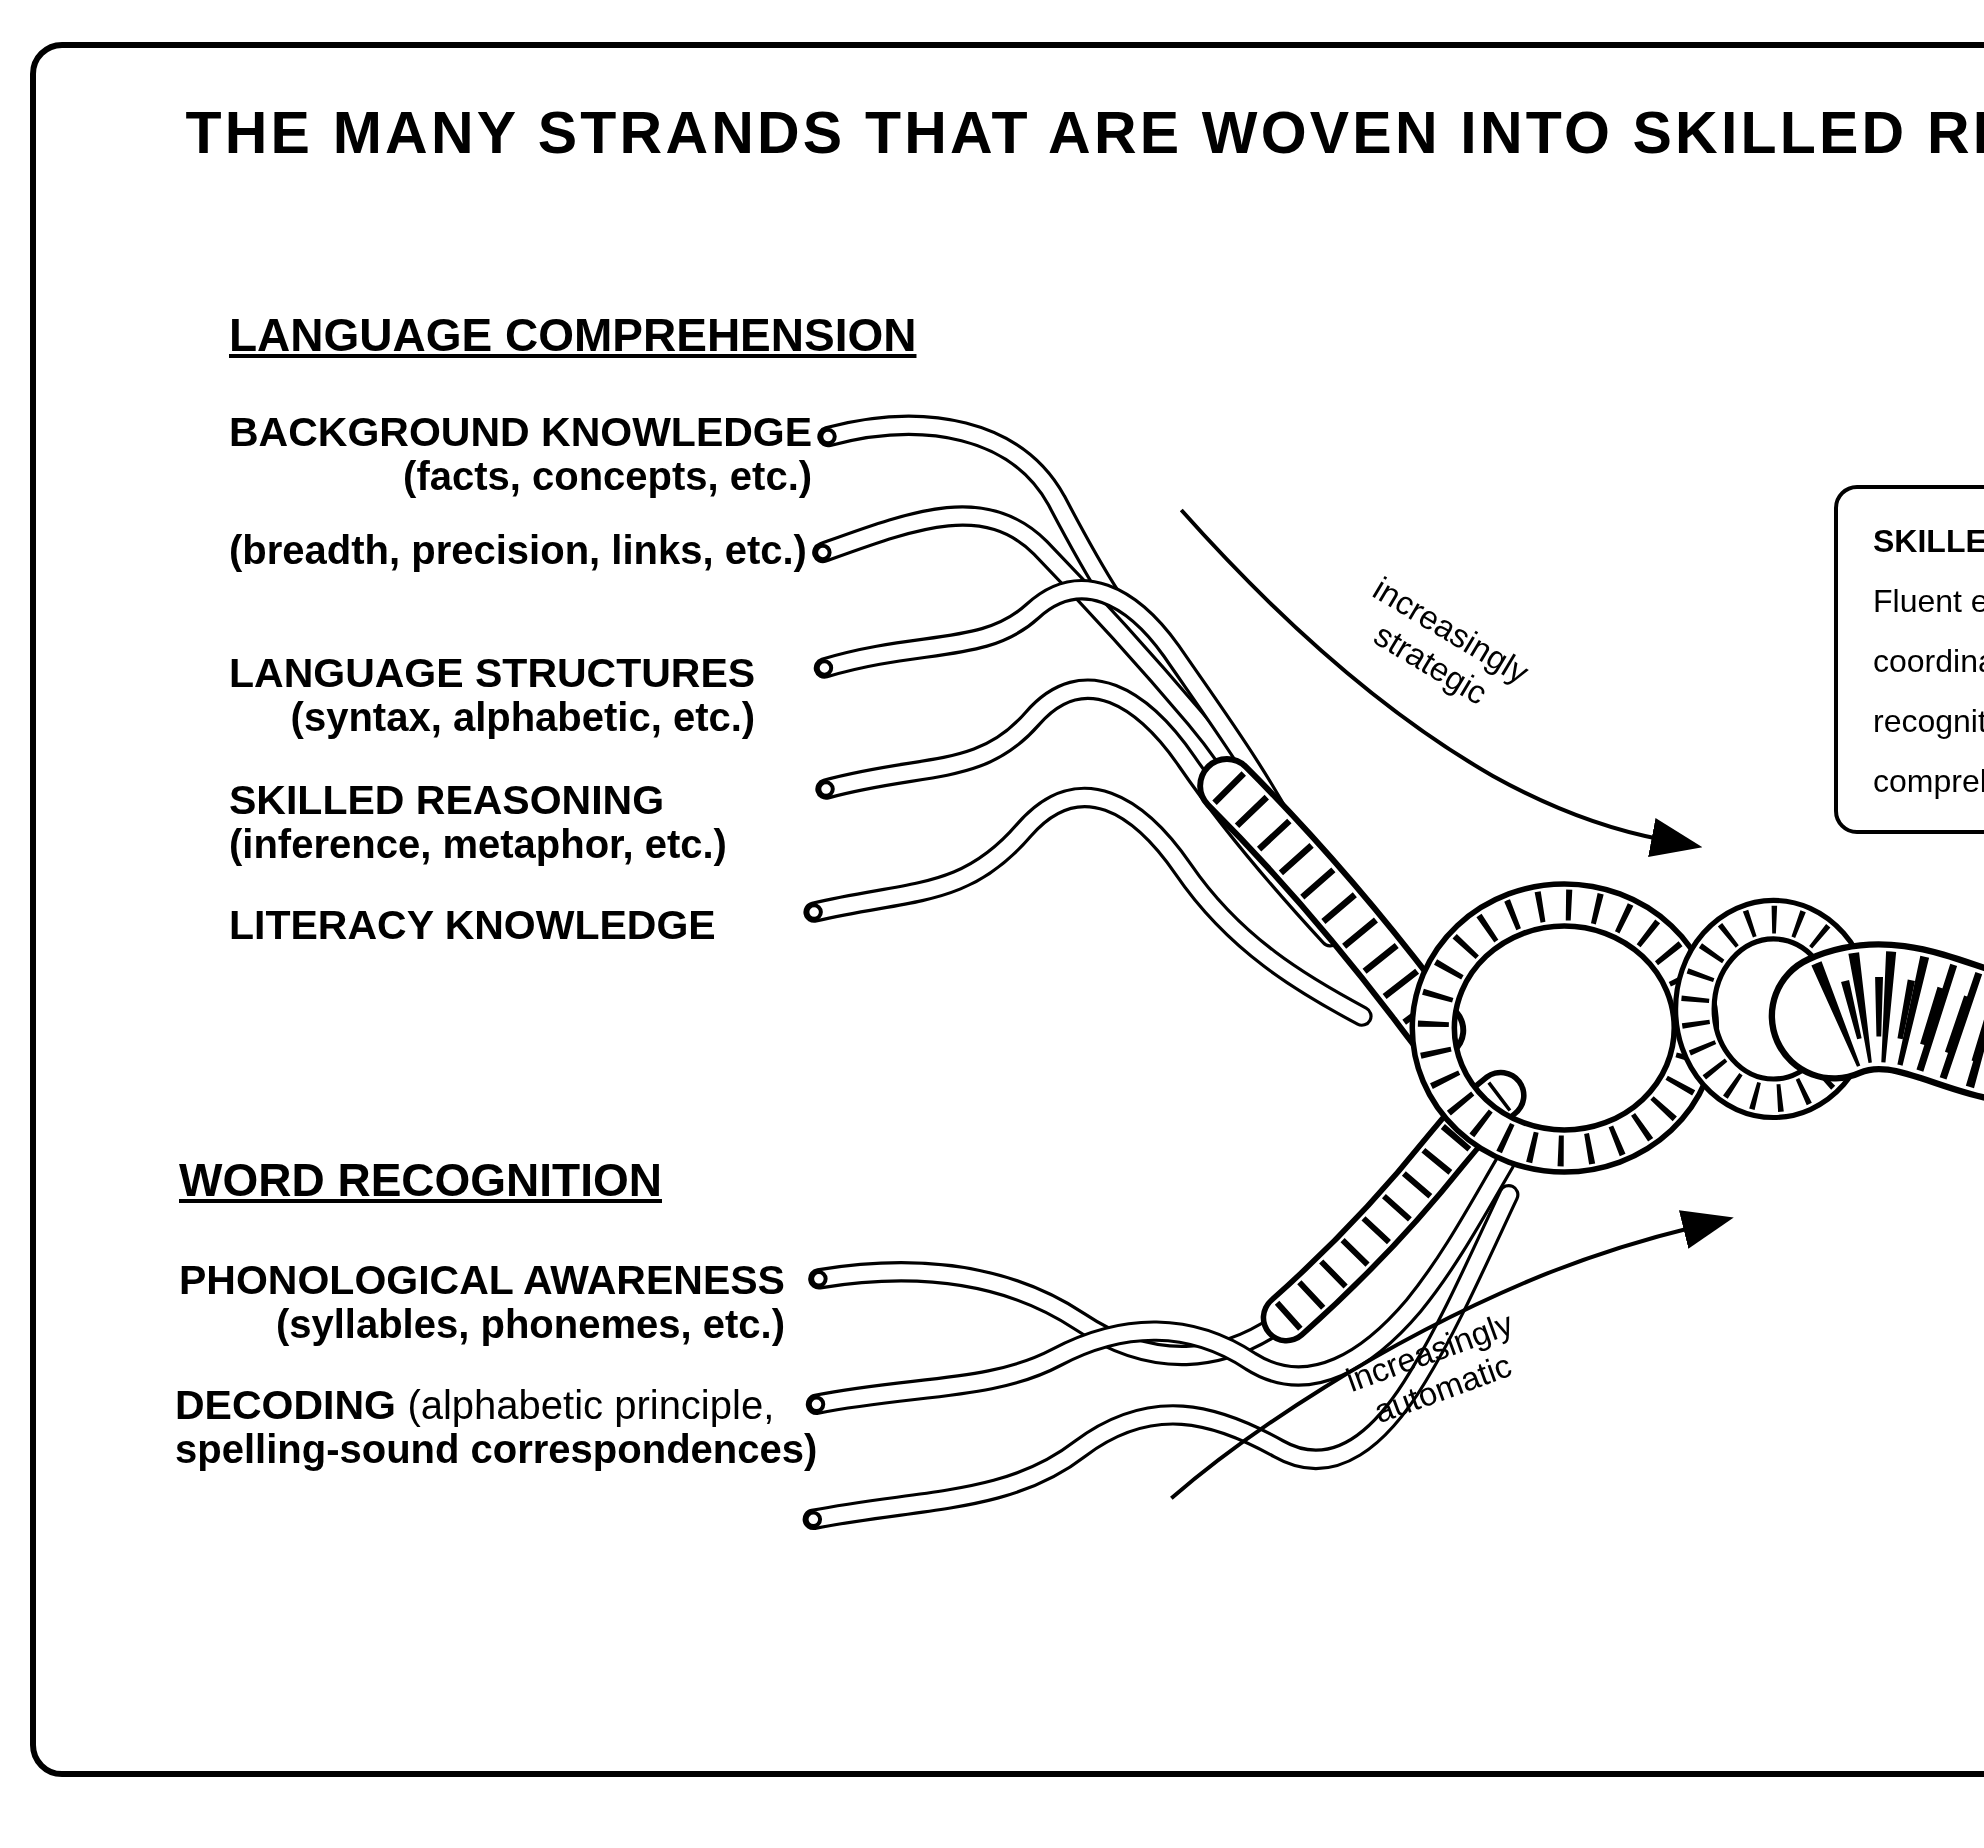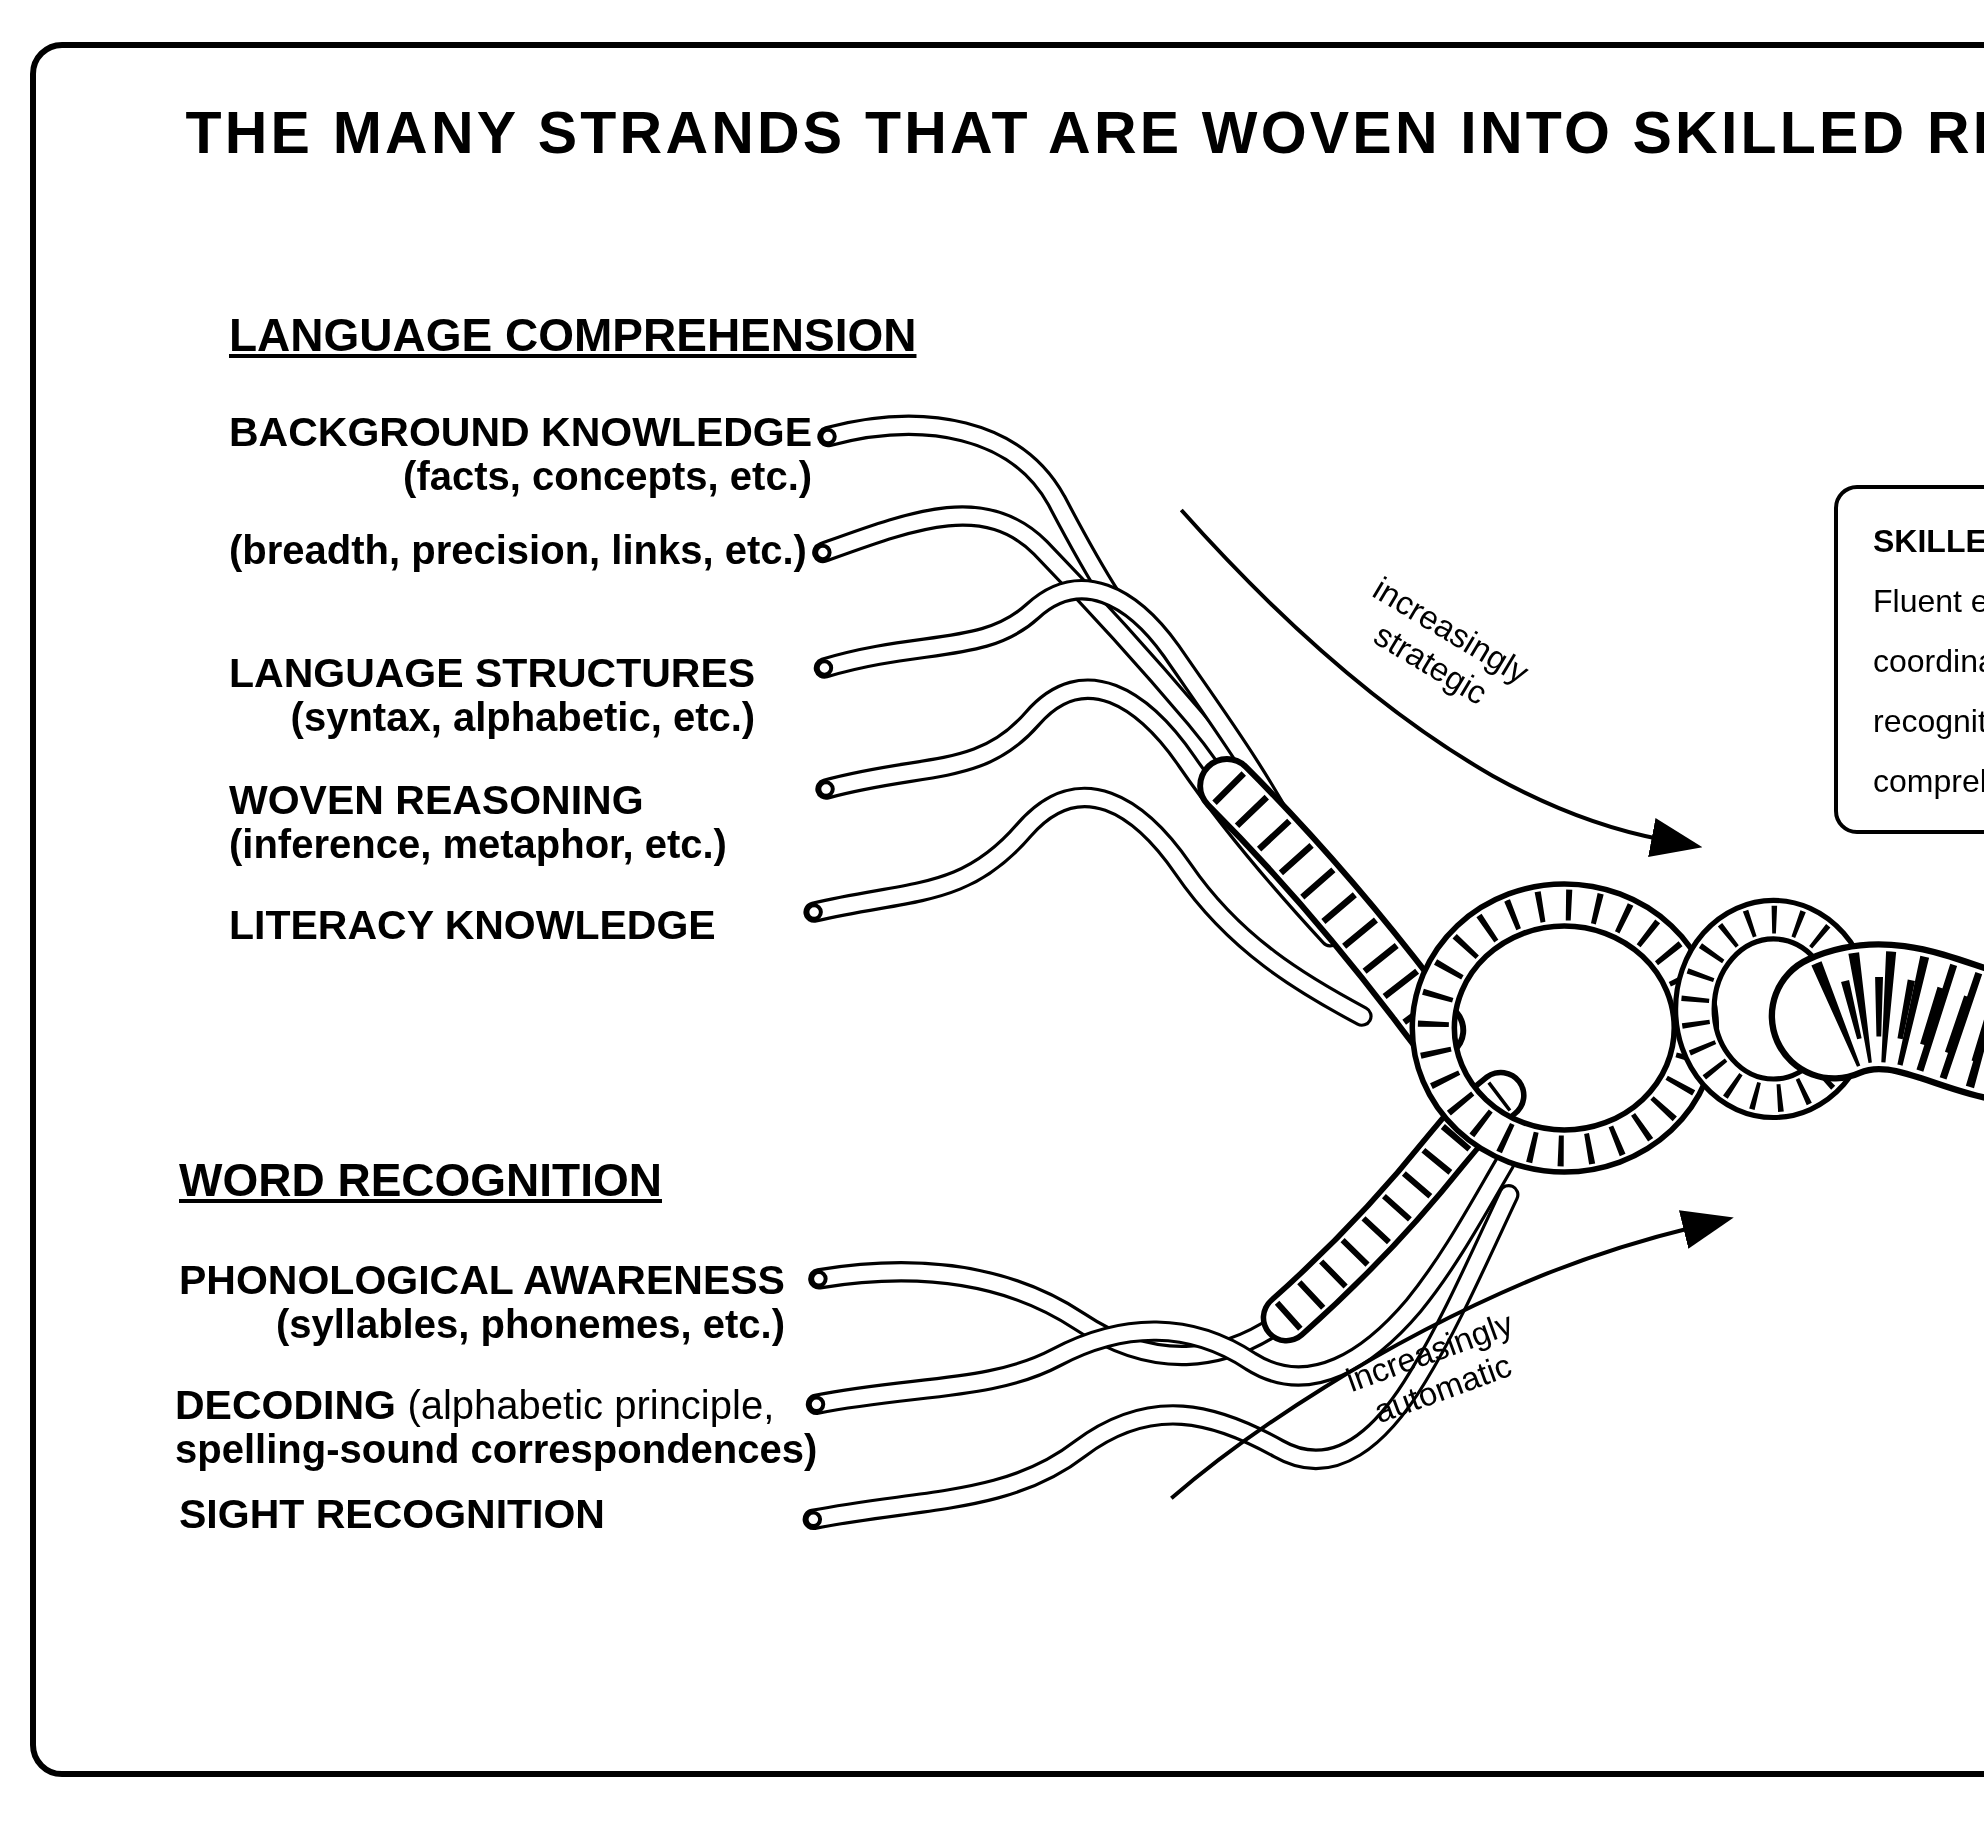--- a/index.html
+++ b/index.html
@@ -117,39 +117,38 @@
   <div class="paren-line">(facts, concepts, etc.)</div>
 </div>
 <div class="item" style="left:229px;top:528px;">
   <div class="paren-line">(breadth, precision, links, etc.)</div>
 </div>
 <div class="item" style="left:229px;top:651px;">
   <div class="caps-line">LANGUAGE STRUCTURES</div>
   <div class="paren-line">(syntax, alphabetic, etc.)</div>
 </div>
 <div class="item" style="left:229px;top:778px;">
-  <div class="caps-line">WOVEN REASONING</div>
+  <div class="caps-line">SKILLED REASONING</div>
   <div class="paren-line">(inference, metaphor, etc.)</div>
 </div>
 <div class="item" style="left:229px;top:903px;">
   <div class="caps-line">LITERACY KNOWLEDGE</div>
 </div>
 
 <div class="section-heading" style="left:179px;top:1153px;">WORD RECOGNITION</div>
 
 <div class="item" style="left:179px;top:1258px;">
   <div class="caps-line">PHONOLOGICAL AWARENESS</div>
   <div class="paren-line">(syllables, phonemes, etc.)</div>
 </div>
 <div class="item" style="left:175px;top:1383px;">
   <div class="caps-line"><span>DECODING</span><span>&nbsp;</span><span class="inline-paren">(alphabetic principle,</span></div>
   <div class="paren-line">spelling-sound correspondences)</div>
 </div>
 <div class="item" style="left:179px;top:1492px;">
-  <div class="caps-line">SIGHT RECOGNITION</div>
 </div>
 
 <div class="arrow-label" id="strategic-label">
   <div>increasingly</div>
   <div>strategic</div>
 </div>
 <div class="arrow-label" id="automatic-label">
   <div>increasingly</div>
   <div>automatic</div>
 </div>

